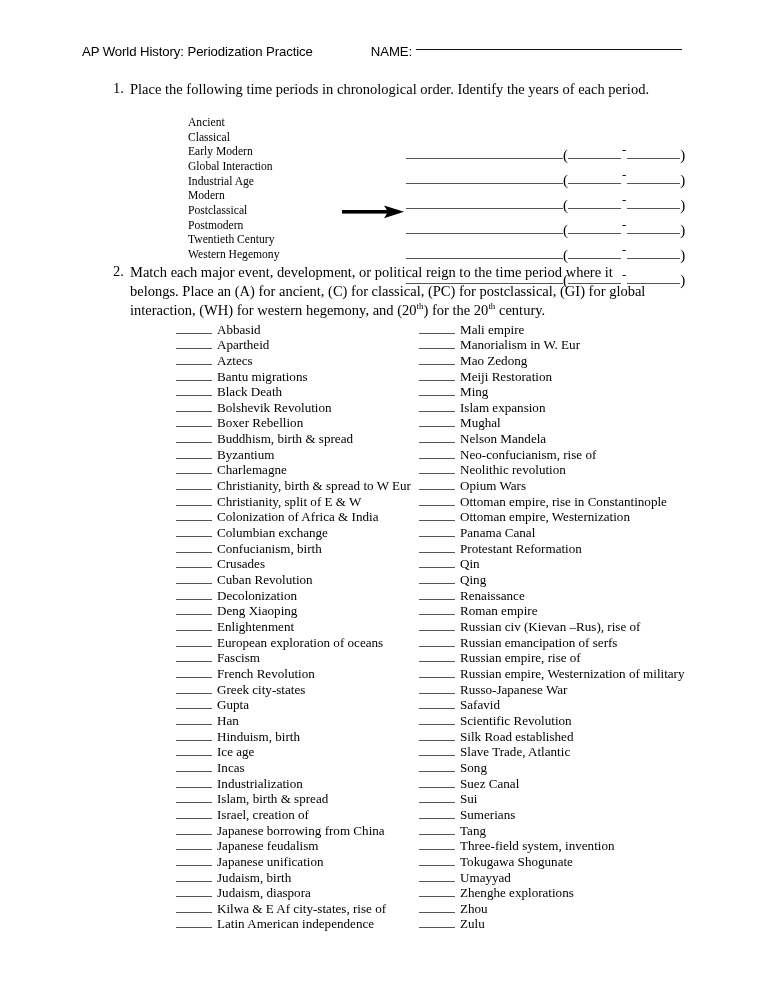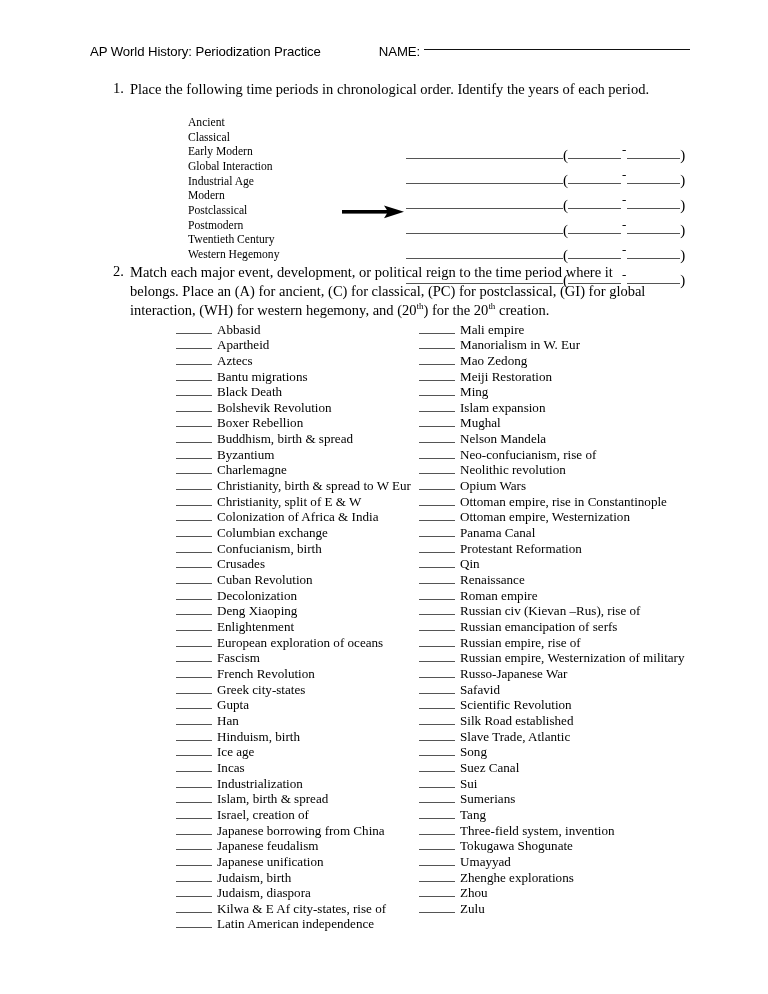--- a/index.html
+++ b/index.html
@@ -19,21 +19,21 @@
   .page {
     position: relative;
     width: 768px;
     height: 994px;
     padding: 0;
   }
 
   
   .header {
     position: absolute;
-    left: 90px;
+    left: 82px;
     top: 44px;
     width: 600px;
     display: flex;
     align-items: baseline;
     font-family: "Liberation Sans", sans-serif;
     font-size: 13.2px;
     letter-spacing: -0.1px;
   }
   .header-title {
     white-space: nowrap;
@@ -286,21 +286,21 @@
     </div>
   </div>
 
   <div class="question" id="q2">
     <div class="q-num">2.</div>
     <div class="q-body">
       <div class="q-text">
         <div>Match each major event, development, or political reign to the time period where it</div>
         <div>belongs. Place an (A) for ancient, (C) for classical, (PC) for postclassical, (GI) for global</div>
         <div>
-          <span>interaction, (WH) for western hegemony, and (20</span><sup>th</sup><span>) for the 20</span><sup>th</sup><span> creation.</span>
+          <span>interaction, (WH) for western hegemony, and (20</span><sup>th</sup><span>) for the 20</span><sup>th</sup><span> century.</span>
         </div>
       </div>
 
       <div class="match-columns">
         <div class="match-col left" id="match-left">
             <div class="match-item">
               <span class="blank"></span>
               <span class="match-label">Abbasid</span>
             </div>
             <div class="match-item">
@@ -513,20 +513,24 @@
               <span class="blank"></span>
               <span class="match-label">Panama Canal</span>
             </div>
             <div class="match-item">
               <span class="blank"></span>
               <span class="match-label">Protestant Reformation</span>
             </div>
             <div class="match-item">
               <span class="blank"></span>
               <span class="match-label">Qin</span>
+            </div>
+            <div class="match-item">
+              <span class="blank"></span>
+              <span class="match-label">Qing</span>
             </div>
             <div class="match-item">
               <span class="blank"></span>
               <span class="match-label">Renaissance</span>
             </div>
             <div class="match-item">
               <span class="blank"></span>
               <span class="match-label">Roman empire</span>
             </div>
             <div class="match-item">

